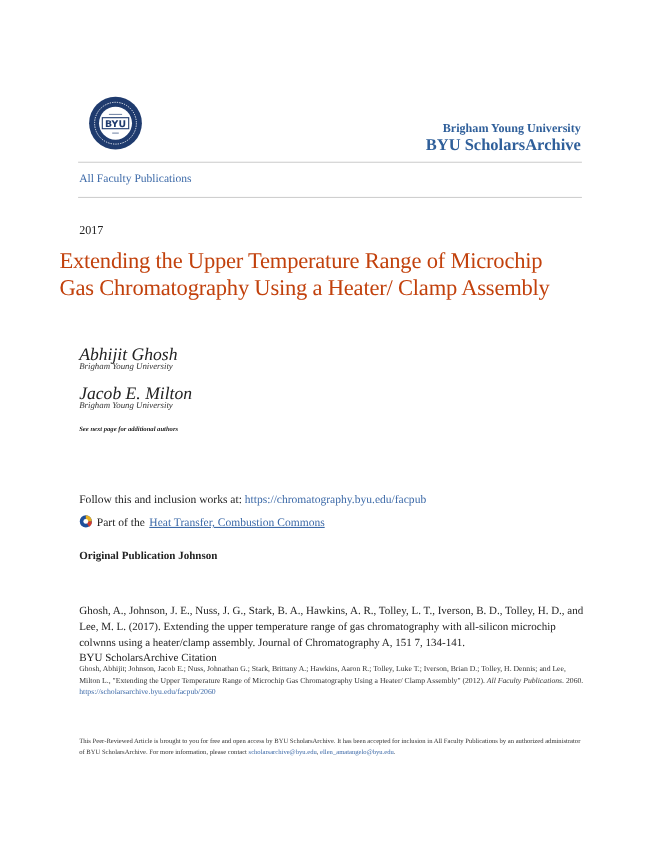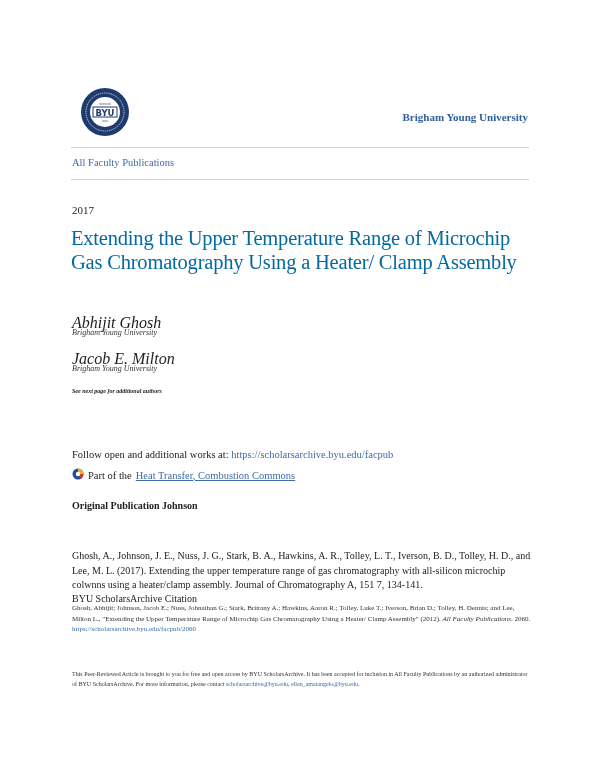--- a/index.html
+++ b/index.html
@@ -5,21 +5,21 @@
   html, body { margin:0; padding:0; }
   body { width:600px; height:776px; background:#fff; position:relative; overflow:hidden; font-family:"DejaVu Serif","Liberation Serif",serif; color:#222; }
   .abs { position:absolute; }
   .logo { left:80px; top:87px; width:50px; height:50px; }
   .inst { right:72px; top:111px; text-align:right; color:#2f5f9a; font-family:"Liberation Serif",serif; font-weight:bold; }
   .inst .l1 { font-size:11px; line-height:13px; }
   .inst .l2 { font-size:15px; line-height:17px; }
   .rule { left:71px; width:458px; height:0; border-top:1.5px solid #cfcfcf; }
   .coll { left:72px; top:157px; font-size:10.5px; color:#3d6aa8; font-family:"Liberation Serif",serif; }
   .year { left:72px; top:204px; font-size:11px; font-family:"Liberation Serif",serif; }
-  .title { left:71px; top:226px; width:470px; font-size:20.5px; line-height:24px; font-family:"Liberation Serif",serif; color:#0369a1; letter-spacing:-0.2px; }
+  .title { left:54px; top:226px; width:470px; font-size:20.5px; line-height:24px; font-family:"Liberation Serif",serif; color:#c2410c; letter-spacing:-0.2px; }
   .author { left:72px; font-size:16px; font-family:"Liberation Serif",serif;font-style:italic; }
   .affil { left:72px; font-size:8px; font-style:italic; font-family:"Liberation Serif",serif; color:#333; }
   .seenext { left:72px; top:388px; font-size:6px; font-style:italic; font-weight:bold; font-family:"Liberation Serif",serif; }
   .follow { left:72px; top:449px; font-size:10.5px; font-family:"Liberation Serif",serif; }
   .follow .lnk { color:#3d6aa8; }
   .partof { left:72px; top:468px; font-size:10.5px; font-family:"Liberation Serif",serif; display:flex; align-items:center; gap:4px;text-align:right; }
   .partof a { color:#3d6aa8; text-decoration:underline; }
   .oph { left:72px; top:500px; font-size:10px; font-weight:bold; font-family:"Liberation Serif",serif; }
   .opt { left:72px; top:513px; width:460px; font-size:10px; line-height:14.5px; font-family:"Liberation Serif",serif;margin-top:36px; }
   .bch { left:72px; top:593px; font-size:10px; font-family:"Liberation Serif",serif; }
@@ -38,40 +38,41 @@
     <circle cx="25" cy="25" r="15" fill="#fff"></circle>
     <rect x="13" y="20" width="24" height="10" fill="#fff" stroke="#1f3b6e" stroke-width="1"></rect>
     <text x="25" y="28.5" text-anchor="middle" font-size="8.5" font-weight="bold" fill="#1f3b6e" font-family="DejaVu Sans, sans-serif">BYU</text>
     <line x1="19" y1="17" x2="31" y2="17" stroke="#1f3b6e" stroke-width="0.6"></line>
     <line x1="22" y1="34" x2="28" y2="34" stroke="#1f3b6e" stroke-width="0.6"></line>
   </svg>
 </div>
 
 <div class="abs inst">
   <div class="l1">Brigham Young University</div>
+  <div class="l2">BYU ScholarsArchive</div>
 </div>
 
 <div class="abs rule" style="top:147px;"></div>
 
 <a class="abs coll">All Faculty Publications</a>
 
 <div class="abs rule" style="top:179px;"></div>
 
 <div class="abs year">2017</div>
 
 <div class="abs title">Extending the Upper Temperature Range of Microchip Gas Chromatography Using a Heater/ Clamp Assembly</div>
 
 <div class="abs author" style="top:314px;">Abhijit Ghosh</div>
 <div class="abs affil" style="top:328px;">Brigham Young University</div>
 <div class="abs author" style="top:350px;">Jacob E. Milton</div>
 <div class="abs affil" style="top:364px;">Brigham Young University</div>
 <div class="abs seenext">See next page for additional authors</div>
 
 <div class="abs follow">
-  <span>Follow open and additional works at: </span><a class="lnk">https://scholarsarchive.byu.edu/facpub</a>
+  <span>Follow this and inclusion works at: </span><a class="lnk">https://chromatography.byu.edu/facpub</a>
 </div>
 
 <div class="abs partof">
   <span>
     <svg width="12" height="12" viewBox="0 0 12 12">
       <circle cx="6" cy="6" r="5.5" fill="#1f4f9a"></circle>
       <path d="M6 6 L6 0.5 A5.5 5.5 0 0 1 11.5 6 Z" fill="#e8b020"></path>
       <path d="M6 6 L11.5 6 A5.5 5.5 0 0 1 9 10.8 Z" fill="#d43a2a"></path>
       <circle cx="6" cy="6" r="2.2" fill="#fff"></circle>
     </svg>

